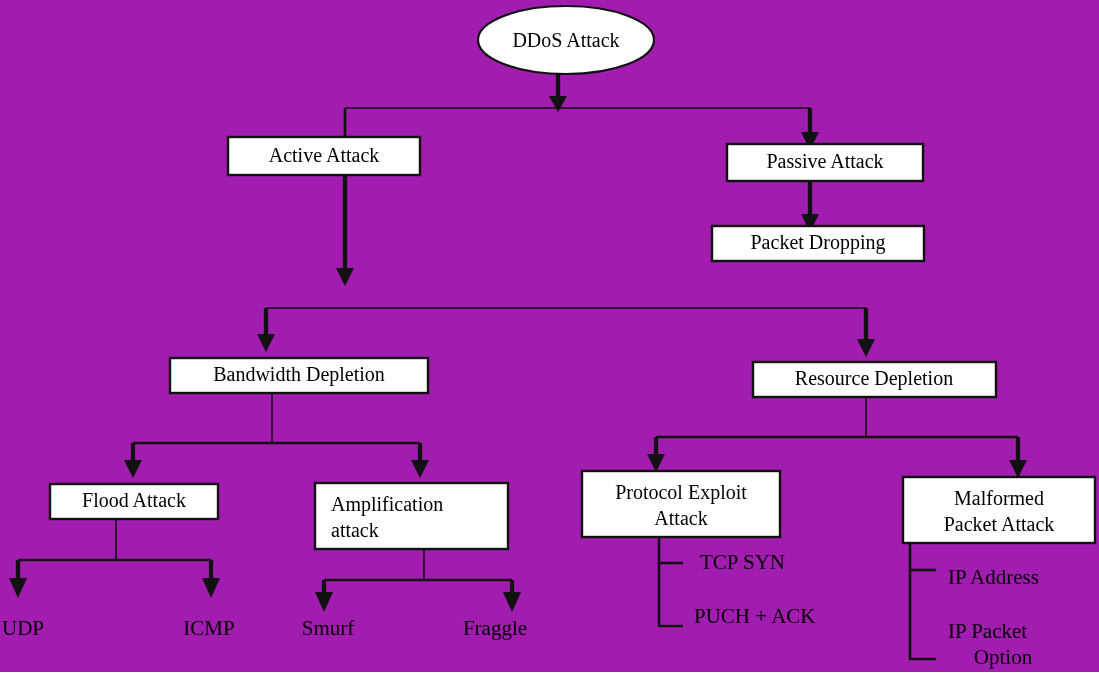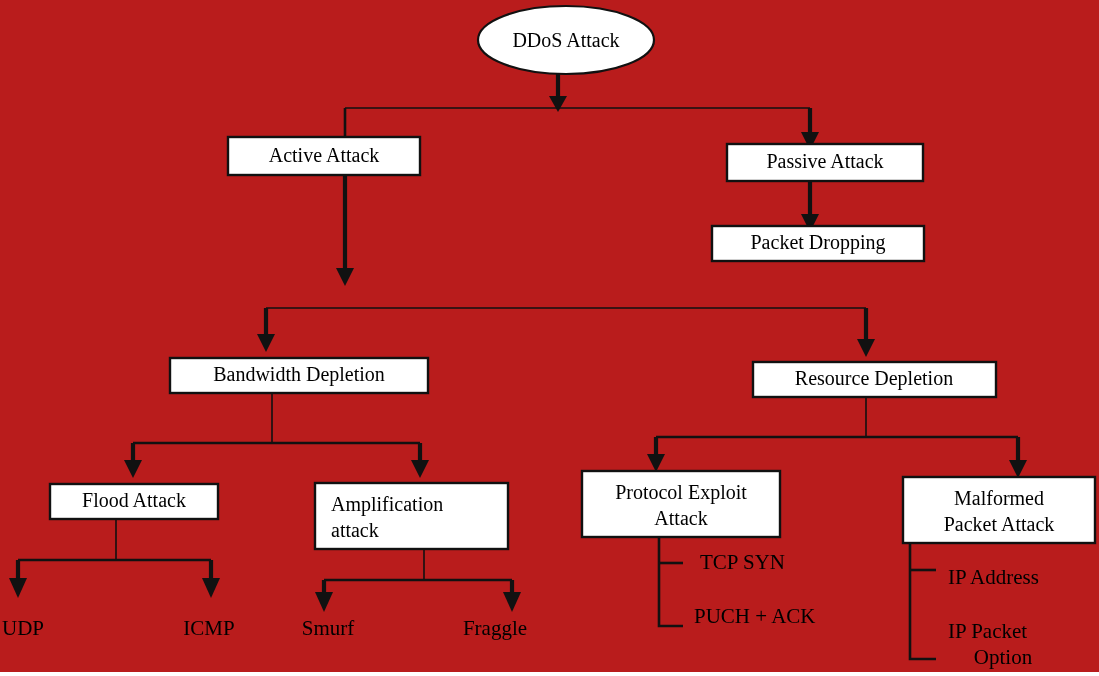--- a/index.html
+++ b/index.html
@@ -11,21 +11,21 @@
   body {
     width: 1099px;
     height: 676px;
     overflow: hidden;
     font-family: "Liberation Serif", "DejaVu Serif", serif;
   }
   #diagram-root {
     position: relative;
     width: 1099px;
     height: 672px;
-    background: #b91c1c;
+    background: #a21caf;
     text-align: center;
   }
   svg#diagram-svg {
     display: block;
     width: 1099px;
     height: 676px;
   }
   .node-box {
     fill: #ffffff;
     stroke: #111111;

